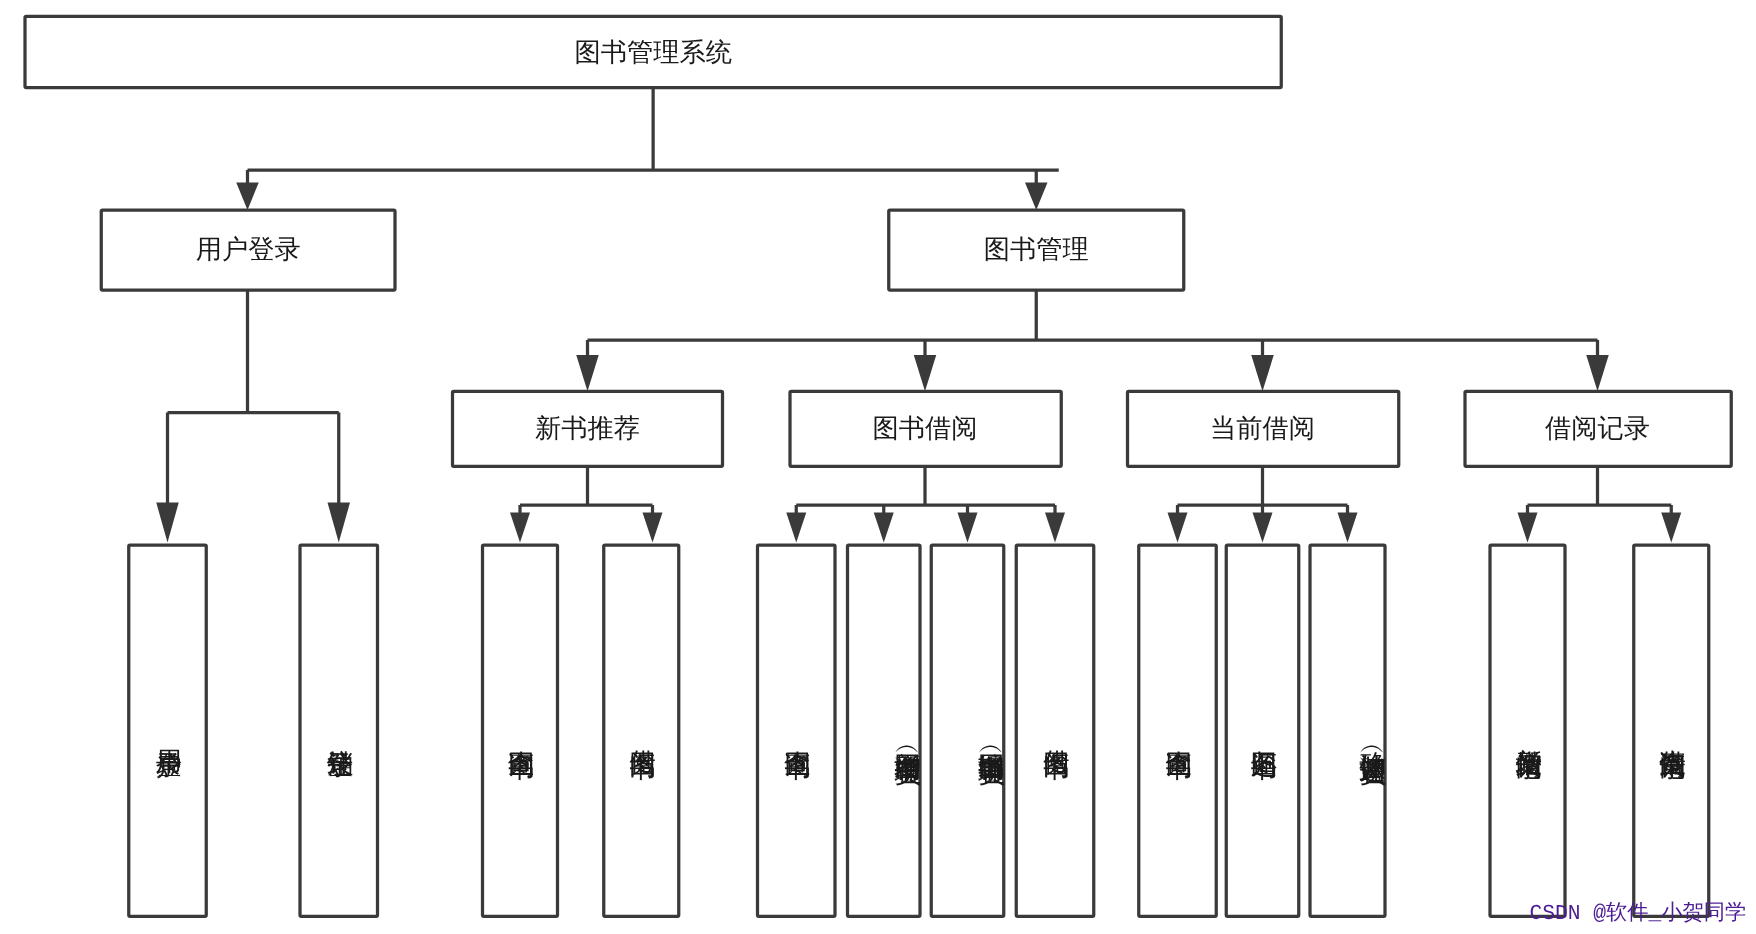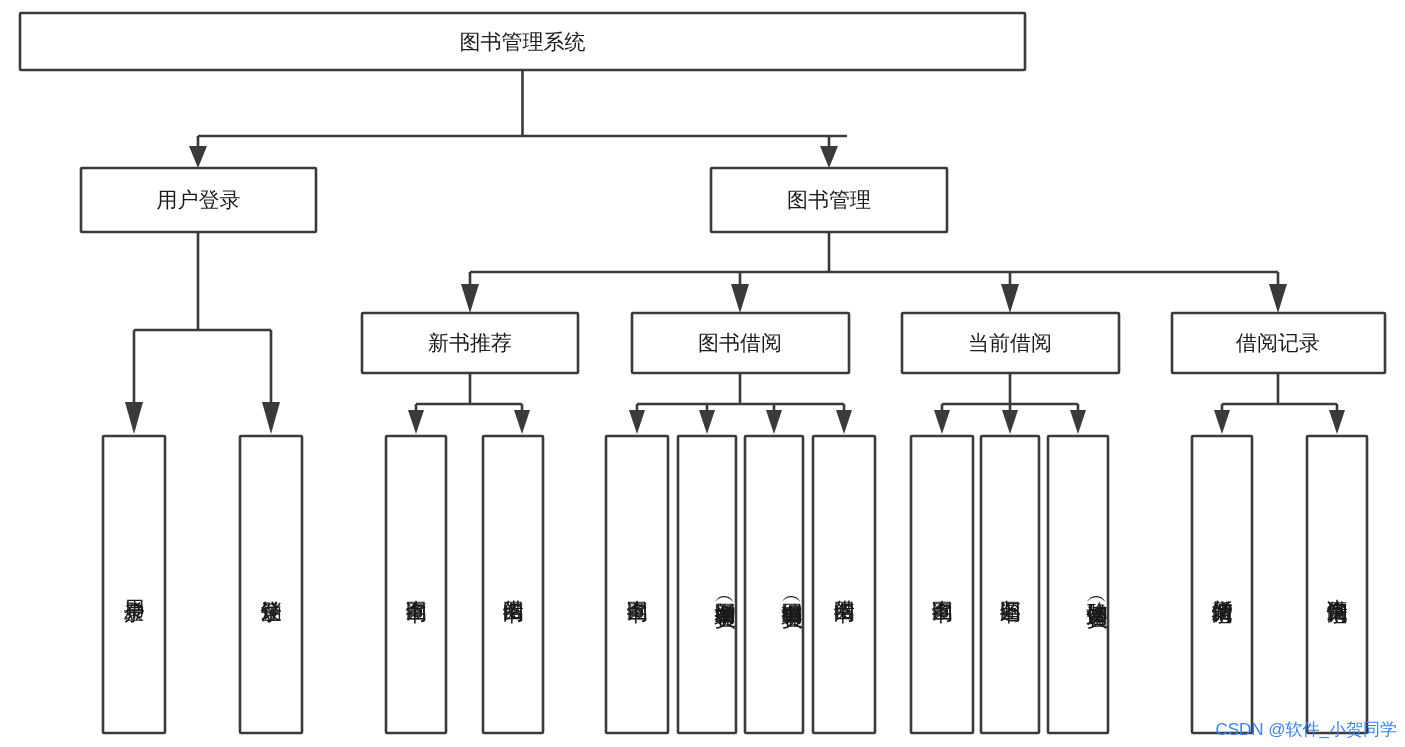--- a/index.html
+++ b/index.html
@@ -60,23 +60,23 @@
     display: flex;
     align-items: center;
     justify-content: center;
     white-space: nowrap;
     pointer-events: none;
   }
   .watermark {
     position: absolute;
     right: 8px;
     bottom: 6px;
-    font-family: Liberation Sans, sans-serif;
+    font-family: Liberation Mono, monospace;
     font-size: 17px;
-    color: #3b82f6;
+    color: #4c1d95;
     white-space: nowrap;
   }
 </style>
 </head>
 <body>
 
 <div id="diagram-root">
 
   <svg id="tree-svg" viewBox="0 0 1405 747">
 

